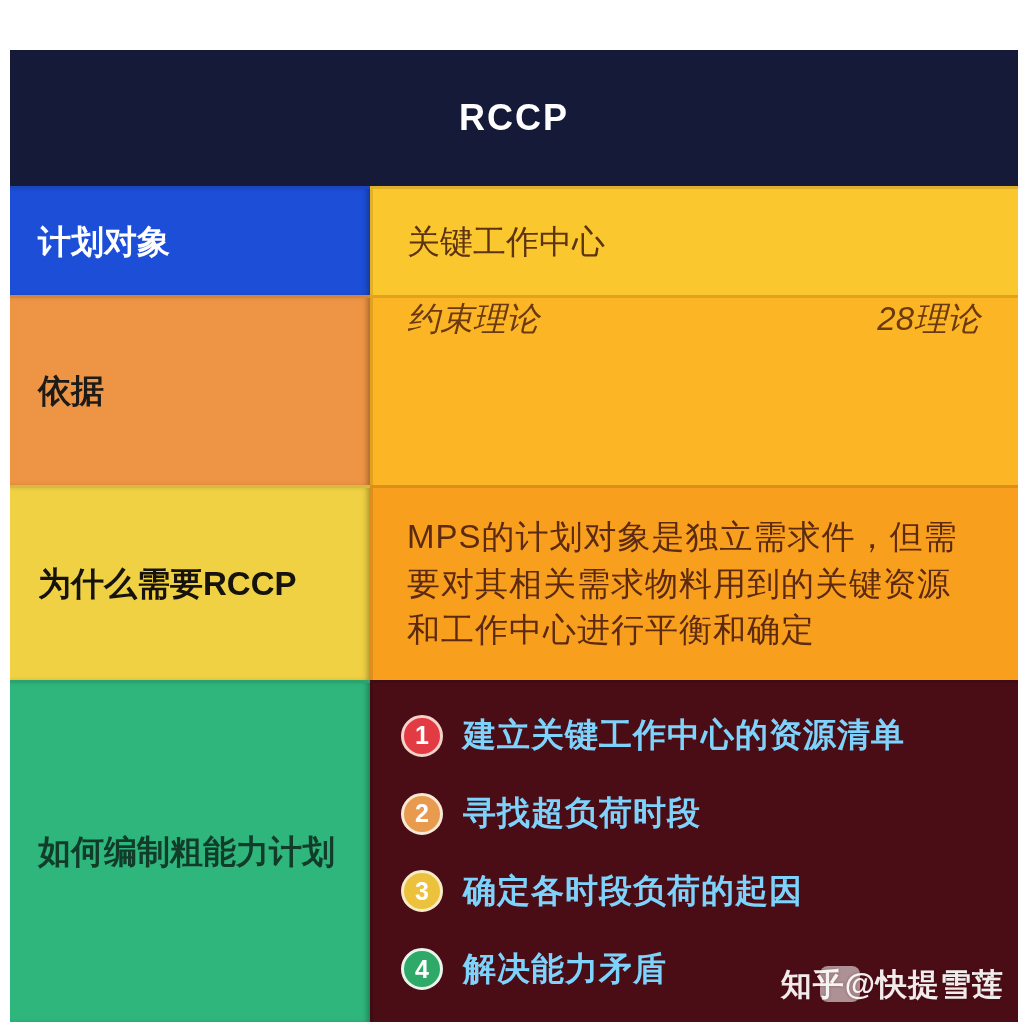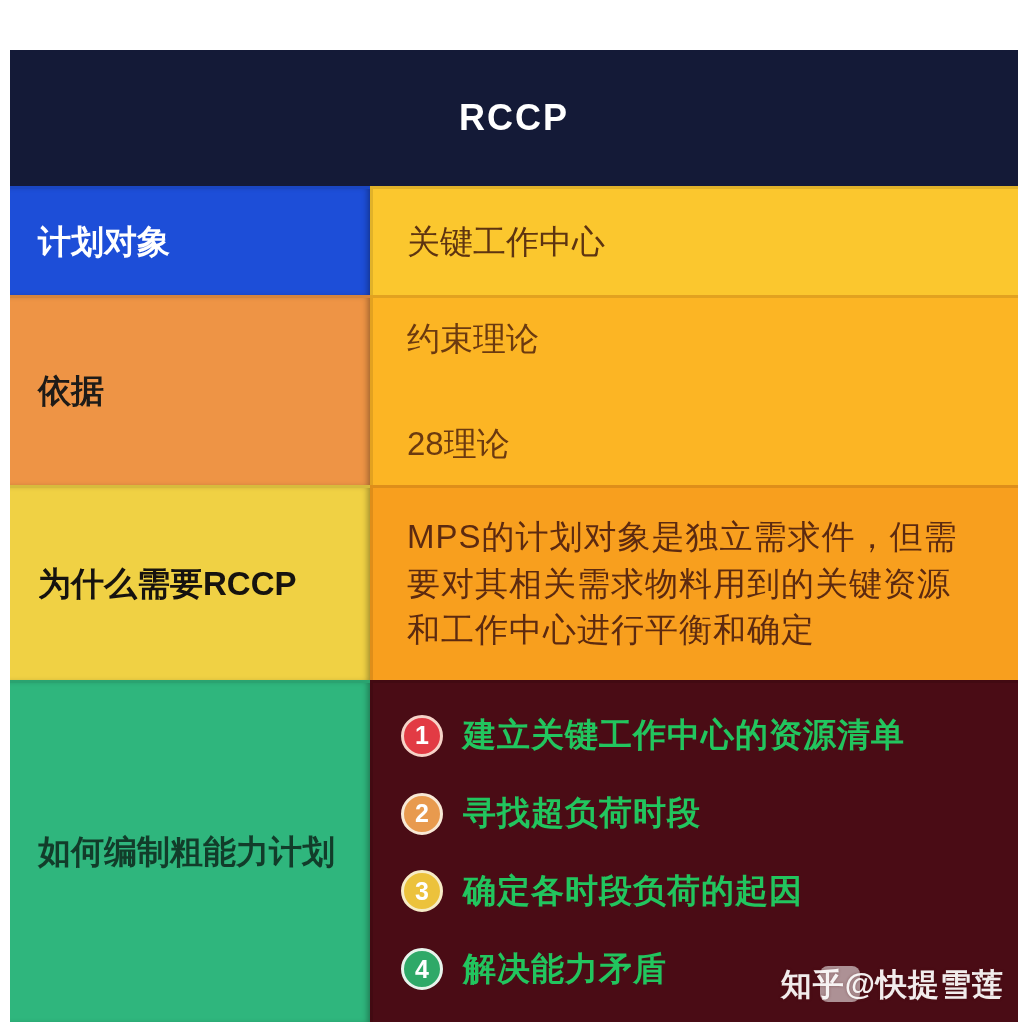--- a/index.html
+++ b/index.html
@@ -53,21 +53,21 @@
     display: flex;
     flex-direction: column;
     justify-content: center;
     padding-left: 34px;
     padding-right: 38px;
     font-size: 33px;
     border-top: 3px solid rgba(0,0,0,0.10);
     border-left: 3px solid rgba(0,0,0,0.10);
   }
   .line { line-height: 1.3; }
-  .lines-gap { display: flex; flex-direction: column; gap: 62px; justify-content: center; }
+  .lines-gap { display: flex; flex-direction: row; gap: 62px; justify-content: space-between; font-style: italic; }
   .paragraph { line-height: 1.42; letter-spacing: 1px; }
   .steps {
     display: flex;
     flex-direction: column;
     justify-content: space-around;
     height: 100%;
     padding: 14px 20px 14px 28px;
   }
   .step {
     display: flex;
@@ -80,21 +80,21 @@
     border-radius: 50%;
     display: flex;
     align-items: center;
     justify-content: center;
     color: #ffffff;
     font-size: 25px;
     font-weight: bold;
     border: 3px solid rgba(255,240,228,0.85);
   }
   .step-text {
-    color: #22c55e;
+    color: #7dd3fc;
     font-size: 33px;
     font-weight: bold;
     letter-spacing: 1px;
   }
   .watermark {
     position: absolute;
     right: 14px;
     bottom: 16px;
     color: rgba(255,255,255,0.92);
     font-size: 31px;

